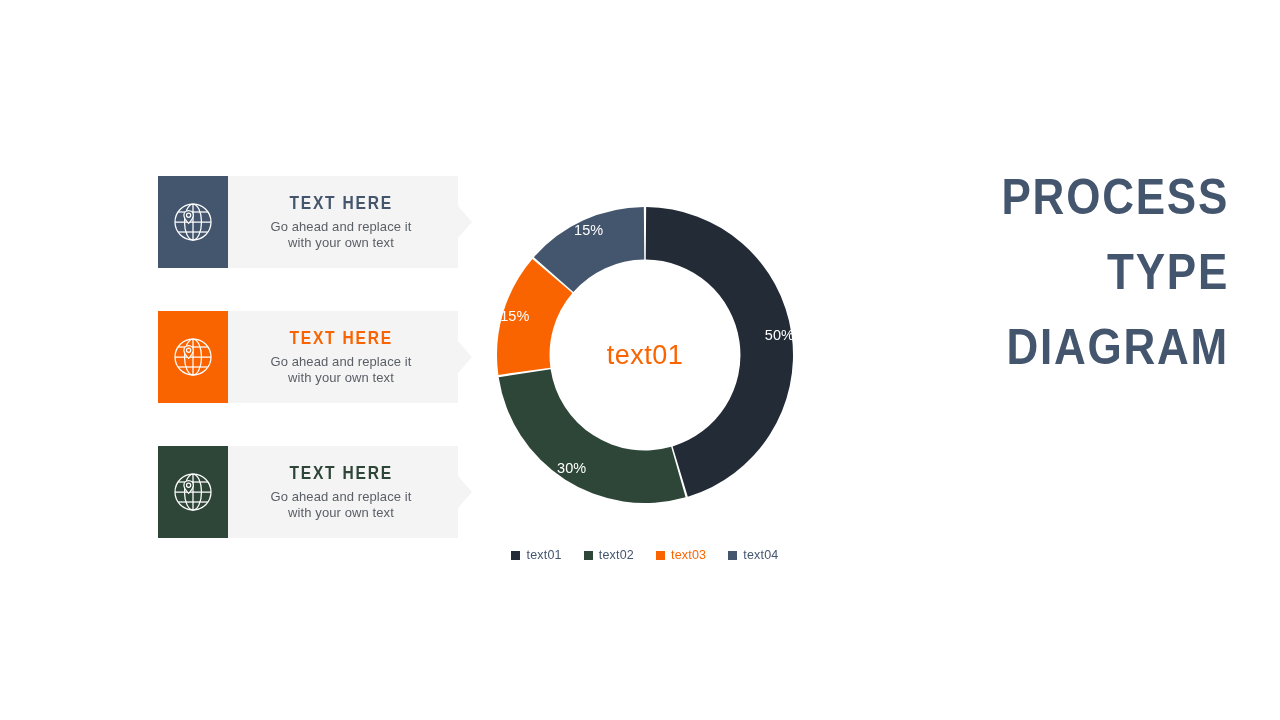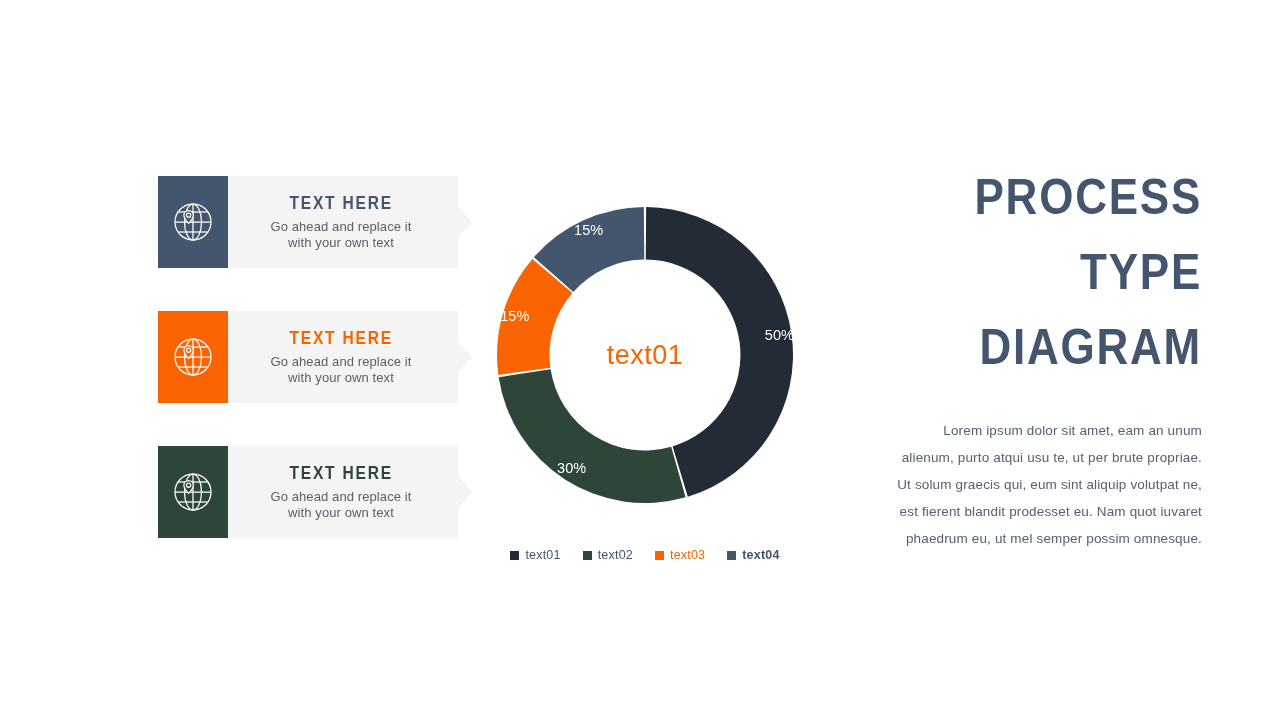--- a/index.html
+++ b/index.html
@@ -89,21 +89,21 @@
     position:absolute; left:480px; top:548px;
     width:330px;
     display:flex; justify-content:center; align-items:center;
     gap:22px;
   }
   .legend-item { display:flex; align-items:center; gap:6px; }
   .legend-swatch { width:9px; height:9px; display:block; }
   .legend-label { font-size:12.5px; letter-spacing:0.2px; }
 
   
-  .right { position:absolute; left:897px; top:160px; width:305px; text-align:right; }
+  .right { position:absolute; left:924px; top:160px; width:305px; text-align:right; }
   .heading {
     font-family:"Liberation Sans Narrow","Liberation Sans", sans-serif;
     font-weight:bold;
     font-size:50px;
     line-height:1.5;
     letter-spacing:2px;
     text-transform:uppercase;
     transform:scaleX(0.88);
     transform-origin:right center;
     color:#44556e;
@@ -221,25 +221,24 @@
       <div class="legend-item">
         <span class="legend-swatch" style="background: rgb(46, 70, 56);"></span>
         <span class="legend-label" style="color: rgb(68, 85, 110); text-align: right;">text02</span>
       </div>
       <div class="legend-item">
         <span class="legend-swatch" style="background: rgb(250, 100, 0);"></span>
         <span class="legend-label" style="color: rgb(250, 100, 0);">text03</span>
       </div>
       <div class="legend-item">
         <span class="legend-swatch" style="background: rgb(68, 85, 110);"></span>
-        <span class="legend-label" style="color: rgb(68, 85, 110); font-weight: bold;">text04</span>
+        <span class="legend-label" style="color: rgb(68, 85, 110);">text04</span>
       </div>
     </div>
 
   <div class="right">
     <div class="heading">
       <div>PROCESS TYPE</div>
       <div>DIAGRAM</div>
     </div>
-    <p class="body-copy">Lorem ipsum dolor sit amet, eam an unum alienum, purto atqui usu te, ut per brute propriae. Ut solum graecis qui, eum sint aliquip volutpat ne, est fierent blandit prodesset eu. Nam quot iuvaret phaedrum eu, ut mel semper possim omnesque.</p>
   </div>
 
 </div>
 
 </body></html>

